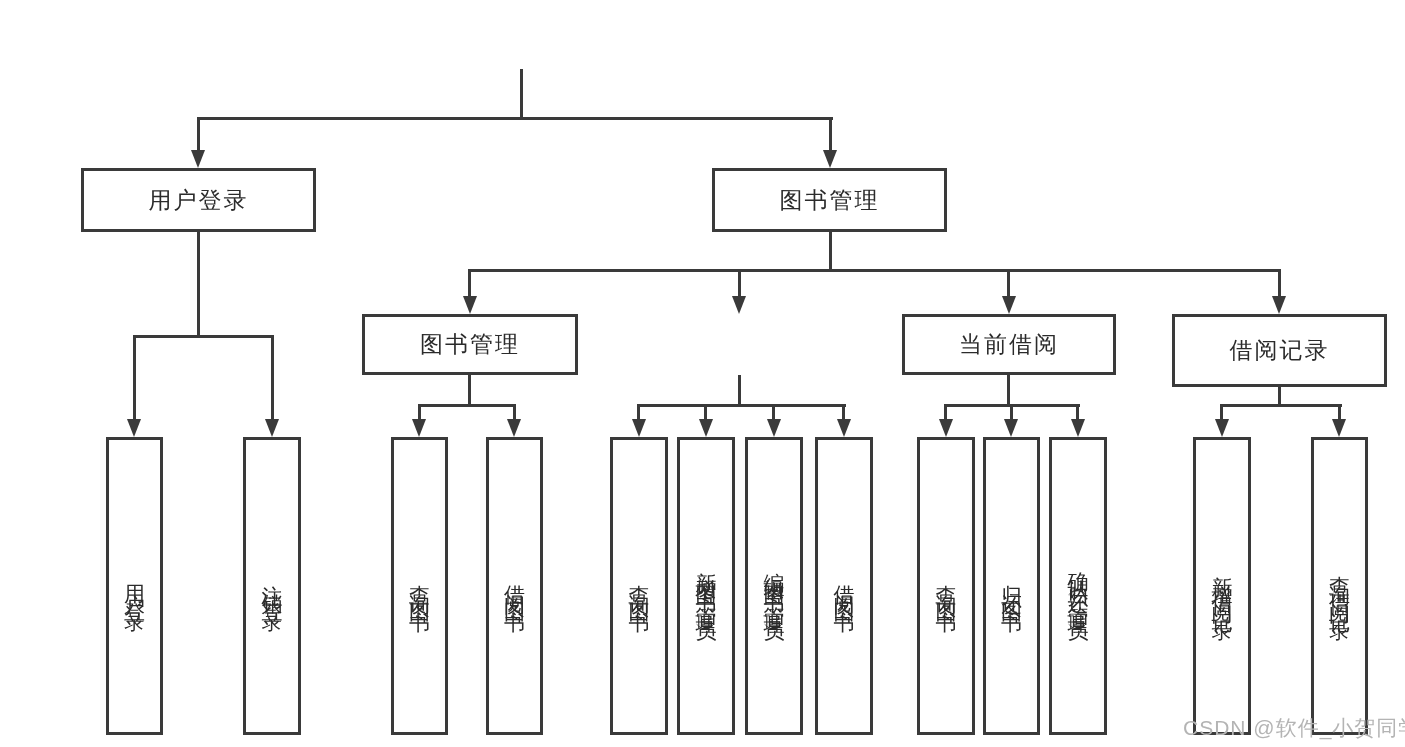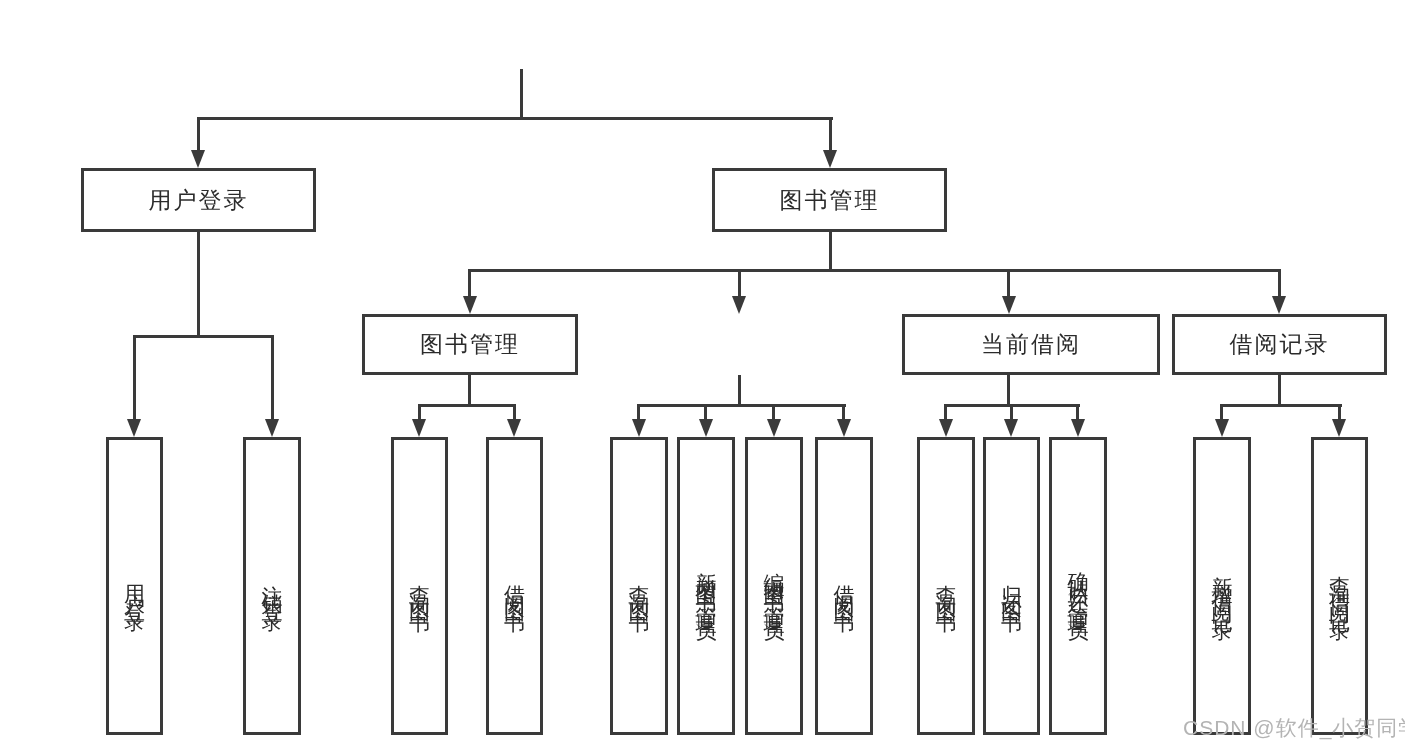--- a/index.html
+++ b/index.html
@@ -61,24 +61,24 @@
   <div class="ln" style="left:738px;top:269px;width:3px;height:30px;"></div>
   <div class="ah" style="left:732px;top:296px;"></div>
   <div class="ln" style="left:1007px;top:269px;width:3px;height:30px;"></div>
   <div class="ah" style="left:1002px;top:296px;"></div>
   <div class="ln" style="left:1278px;top:269px;width:3px;height:30px;"></div>
   <div class="ah" style="left:1272px;top:296px;"></div>
 
   <div class="bx" style="left:362px;top:314px;width:216px;height:61px;">
     <span>图书管理</span>
   </div>
-  <div class="bx" style="left:902px;top:314px;width:258px;height:61px;">
+  <div class="bx" style="left:902px;top:314px;width:214px;height:61px;">
     <span>当前借阅</span>
   </div>
-  <div class="bx" style="left:1172px;top:314px;width:215px;height:61px;">
+  <div class="bx" style="left:1172px;top:314px;width:215px;height:73px;">
     <span>借阅记录</span>
   </div>
 
   <div class="ln" style="left:468px;top:375px;width:3px;height:31px;"></div>
   <div class="ln" style="left:418px;top:404px;width:98px;height:3px;"></div>
   <div class="ln" style="left:418px;top:404px;width:3px;height:18px;"></div>
   <div class="ah" style="left:412px;top:419px;"></div>
   <div class="ln" style="left:513px;top:404px;width:3px;height:18px;"></div>
   <div class="ah" style="left:507px;top:419px;"></div>
 

